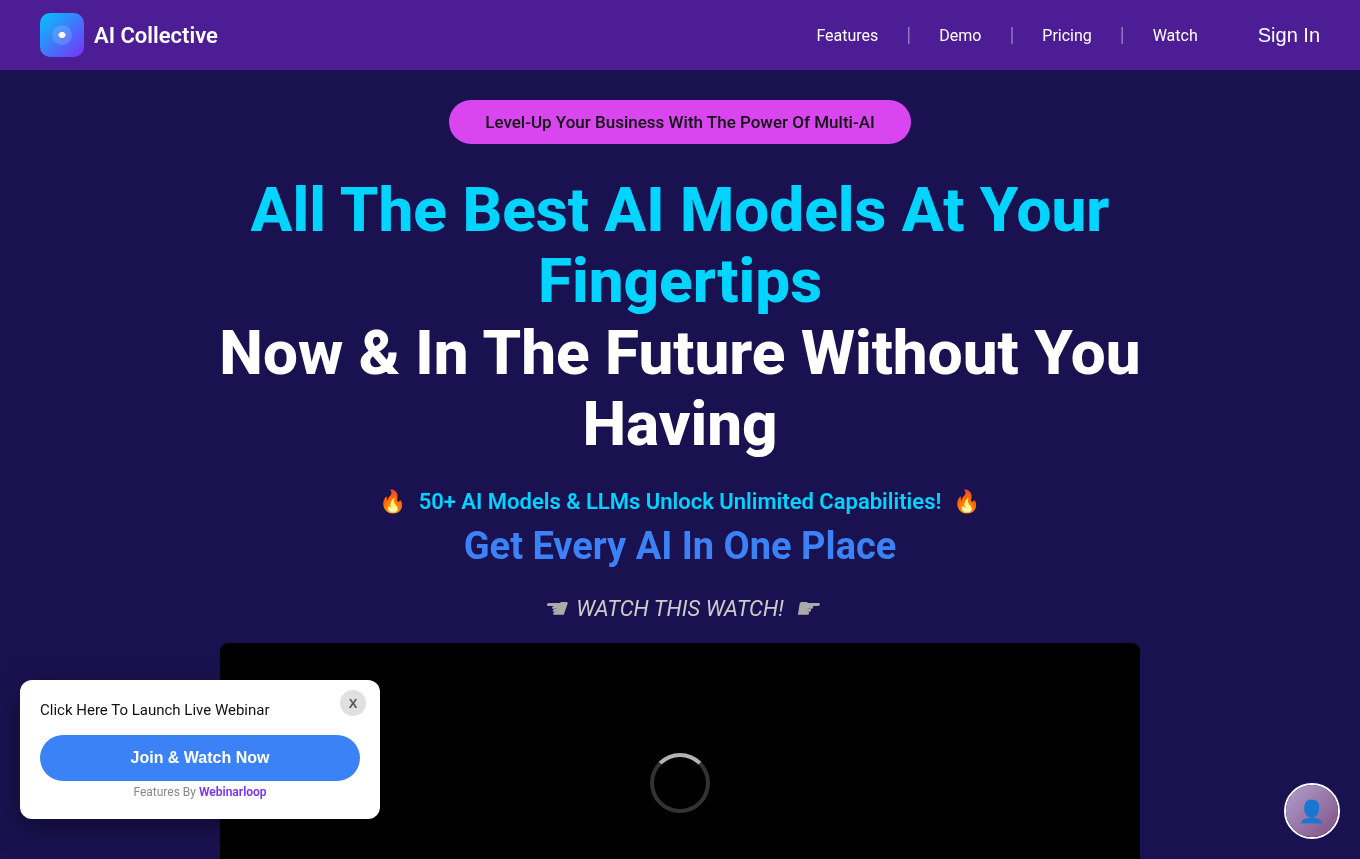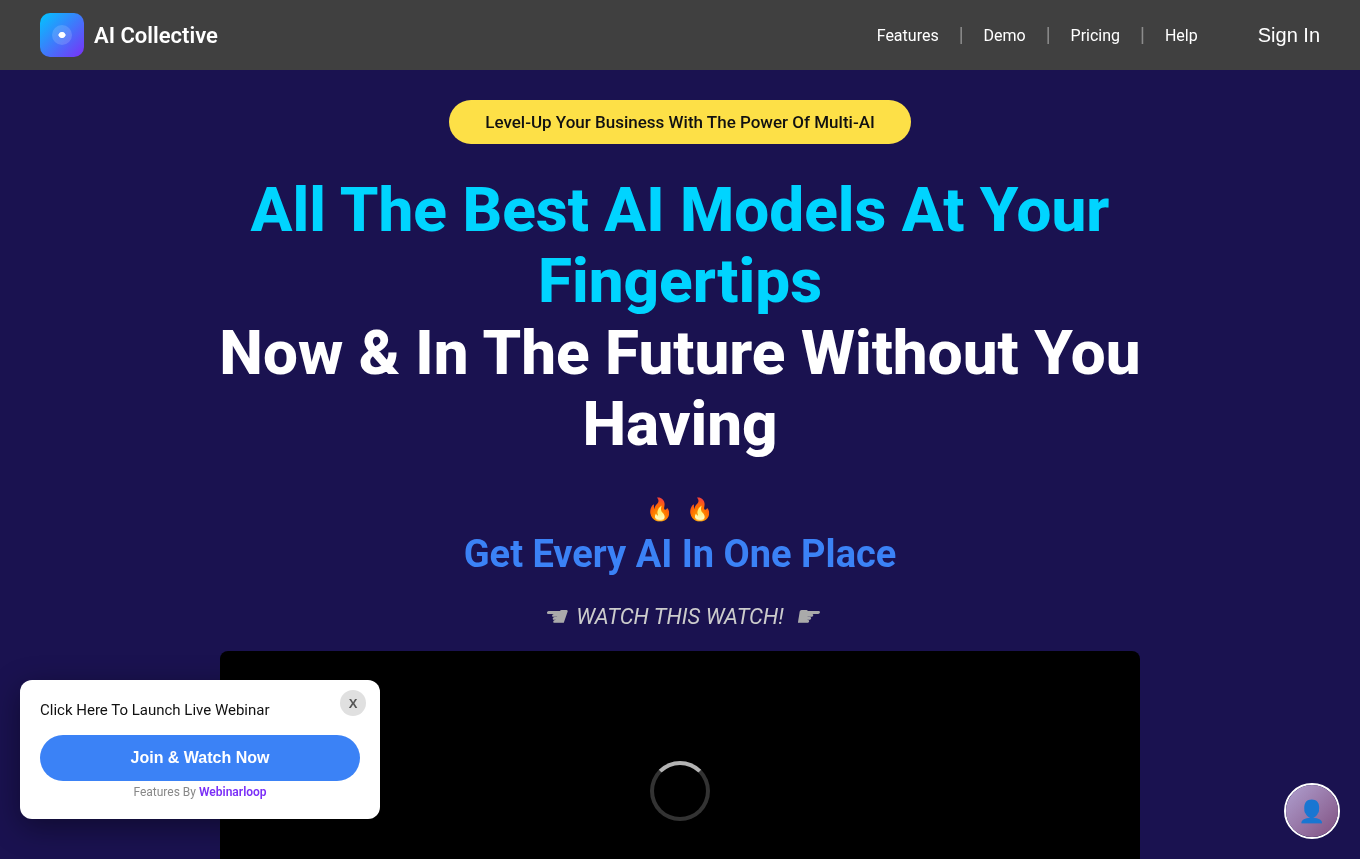--- a/index.html
+++ b/index.html
@@ -9,21 +9,21 @@
       background: #1a1250;
       font-family: -apple-system, BlinkMacSystemFont, 'Segoe UI', Roboto, sans-serif;
       overflow-x: hidden;
     }
 
     
     nav {
       display: flex;
       padding: 12px 40px;
       height: 70px;
-      background: #404040;
+      background: #4c1d95;
       position: relative;
       z-index: 10;
     }
     .logo-area {
       display: flex;
       align-items: center;
       gap: 10px;
       margin-right: auto;
     }
     .logo-icon {
@@ -39,21 +39,21 @@
       font-size: 18px;
     }
     .logo-text {
       color: white;
       font-size: 22px;
       font-weight: 600;
     }
     .nav-links {
       display: flex;
       align-items: center;
-      gap: 0;
+      gap: 8px;
       margin-right: 40px;
     }
     .nav-link {
       color: white;
       text-decoration: none;
       font-size: 16px;
       padding: 0 20px;
     }
     .nav-separator {
       color: rgba(255,255,255,0.4);
@@ -80,33 +80,33 @@
 
     
     .hero {
       display: flex;
       flex-direction: column;
       align-items: center;
       padding: 30px 40px 0;
       text-align: center;
     }
     .badge {
-      background: #fde047;
+      background: #d946ef;
       color: #111;
       border-radius: 30px;
       padding: 12px 36px;
       font-size: 17px;
       font-weight: 500;
       margin-bottom: 30px;
     }
     .hero-title {
       font-size: 62px;
       font-weight: 800;
       line-height: 1.15;
-      margin-bottom: 38px;
+      margin-bottom: 30px;
       max-width: 1100px;
     }
     .hero-title-line1 { color: #00d4ff; }
     .hero-title-line2 { color: white; }
     .hero-title-line3 { color: white; }
     .fire-text {
       font-size: 22px;
       color: #e0e0e0;
       display: flex;
       align-items: center;
@@ -264,36 +264,37 @@
     <span class="logo-text">AI Collective</span>
   </div>
 
   <div class="nav-links">
     <a class="nav-link" href="#">Features</a>
     <span class="nav-separator">|</span>
     <a class="nav-link" href="#">Demo</a>
     <span class="nav-separator">|</span>
     <a class="nav-link" href="#">Pricing</a>
     <span class="nav-separator">|</span>
-    <a class="nav-link" href="#">Help</a>
+    <a class="nav-link" href="#">Watch</a>
   </div>
 
   <button class="btn-signin">Sign In</button>
 </nav>
 
 <section class="hero">
   <div class="badge">Level-Up Your Business With The Power Of Multi-AI</div>
 
   <h1 class="hero-title">
     <span class="hero-title-line1">All The Best AI Models At Your Fingertips</span><br>
     <span class="hero-title-line2">Now &amp; In The Future Without You Having</span><br>
   </h1>
 
   <div class="fire-text">
     <span>🔥</span>
+    <span class="highlight">50+ AI Models &amp; LLMs Unlock Unlimited Capabilities!</span>
     <span>🔥</span>
   </div>
 
   <div class="tagline">Get Every AI In One Place</div>
 
   <div class="watch-label">
     <div class="watch-label-inner">
       <span class="arrow-left">☚</span>
       <span>WATCH THIS WATCH!</span>
       <span class="arrow-right">☛</span>

